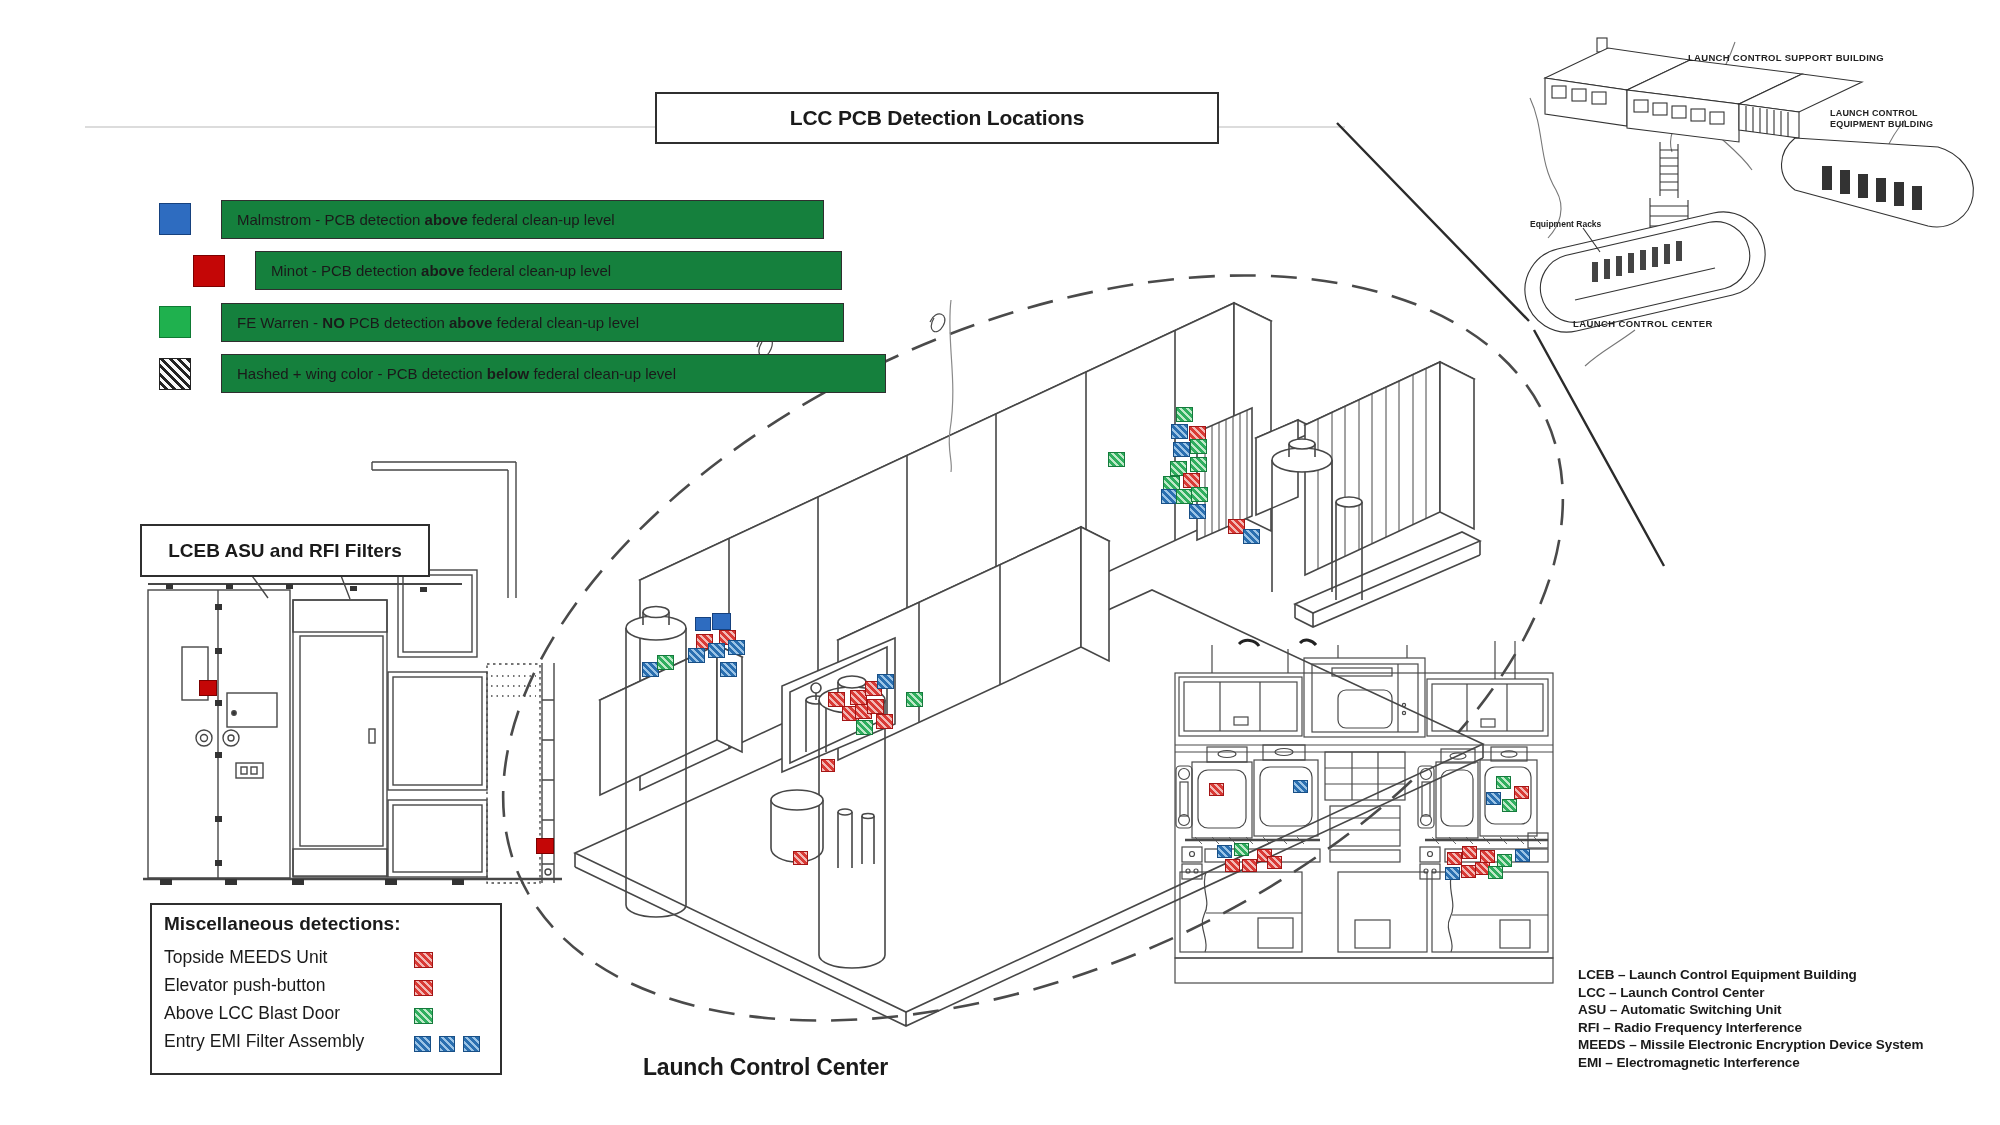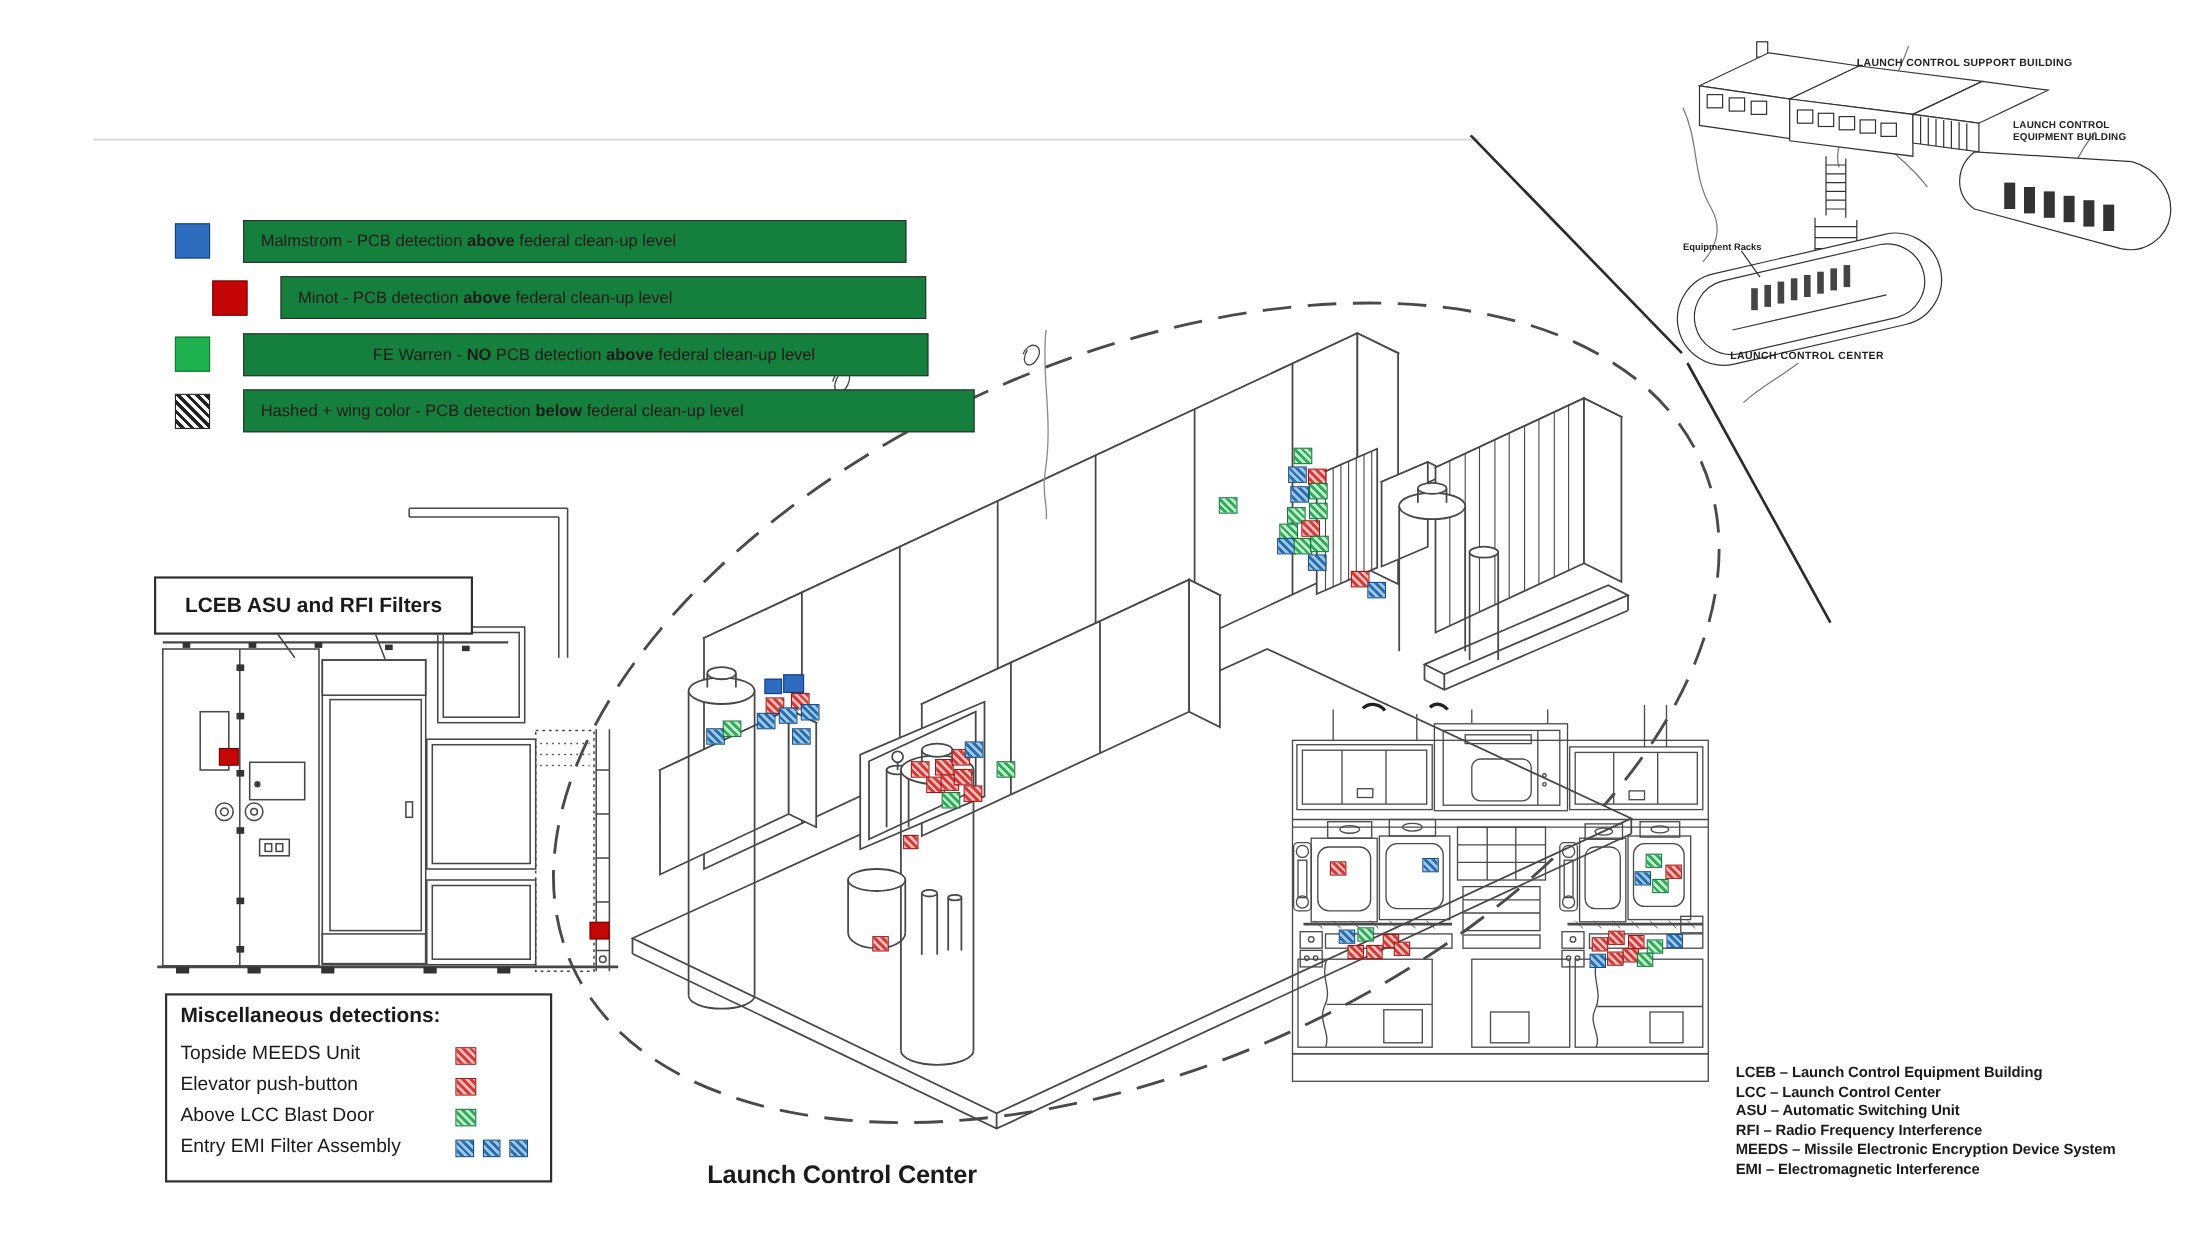--- a/index.html
+++ b/index.html
@@ -307,33 +307,34 @@
           <rect x="1628" y="253" width="6" height="20"></rect>
         <rect x="1640" y="250" width="6" height="20"></rect>
           <rect x="1652" y="247" width="6" height="20"></rect>
         <rect x="1664" y="244" width="6" height="20"></rect>
           <rect x="1676" y="241" width="6" height="20"></rect>
       </g>
       <path d="M1583,228 L1600,252"></path>
     </g>
   </svg>
 
+  <div class="overlay" id="title-box">LCC PCB Detection Locations</div>
 
   <div class="overlay" id="legend">
       <div class="legend-row" style="top: 0px;">
         <span class="swatch solid-blue"></span>
         <div class="ltext" style="width: 586px;">Malmstrom - PCB detection <b>above</b> federal clean-up level</div>
       </div>
       <div class="legend-row" style="top: 51.5px; margin-left: 34px;">
         <span class="swatch solid-red"></span>
         <div class="ltext" style="width: 570px;">Minot - PCB detection <b>above</b> federal clean-up level</div>
       </div>
       <div class="legend-row" style="top: 103px;">
         <span class="swatch solid-green"></span>
-        <div class="ltext" style="width: 606px; text-align: center;">FE Warren - <b>NO</b> PCB detection <b>above</b> federal clean-up level</div>
+        <div class="ltext" style="width: 606px;">FE Warren - <b>NO</b> PCB detection <b>above</b> federal clean-up level</div>
       </div>
       <div class="legend-row" style="top: 154.5px;">
         <span class="swatch hatch-black"></span>
         <div class="ltext" style="width: 648px;">Hashed + wing color - PCB detection <b>below</b> federal clean-up level</div>
       </div>
     </div>
 
   <div class="overlay" id="lceb-box">LCEB ASU and RFI Filters</div>
 
   <div class="overlay" id="misc-box">

